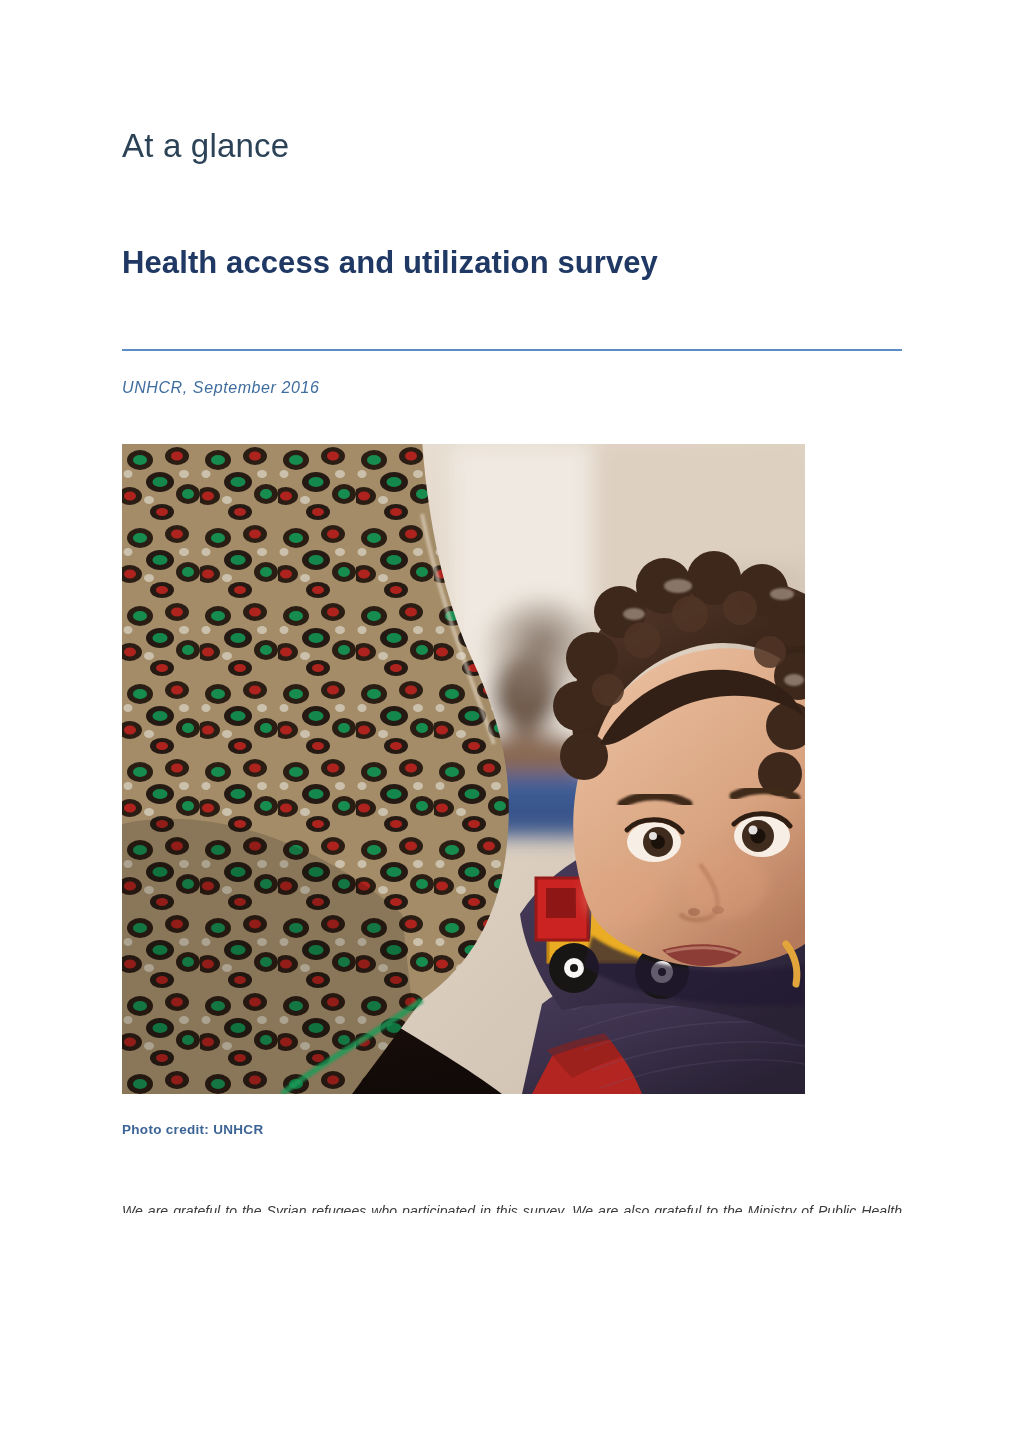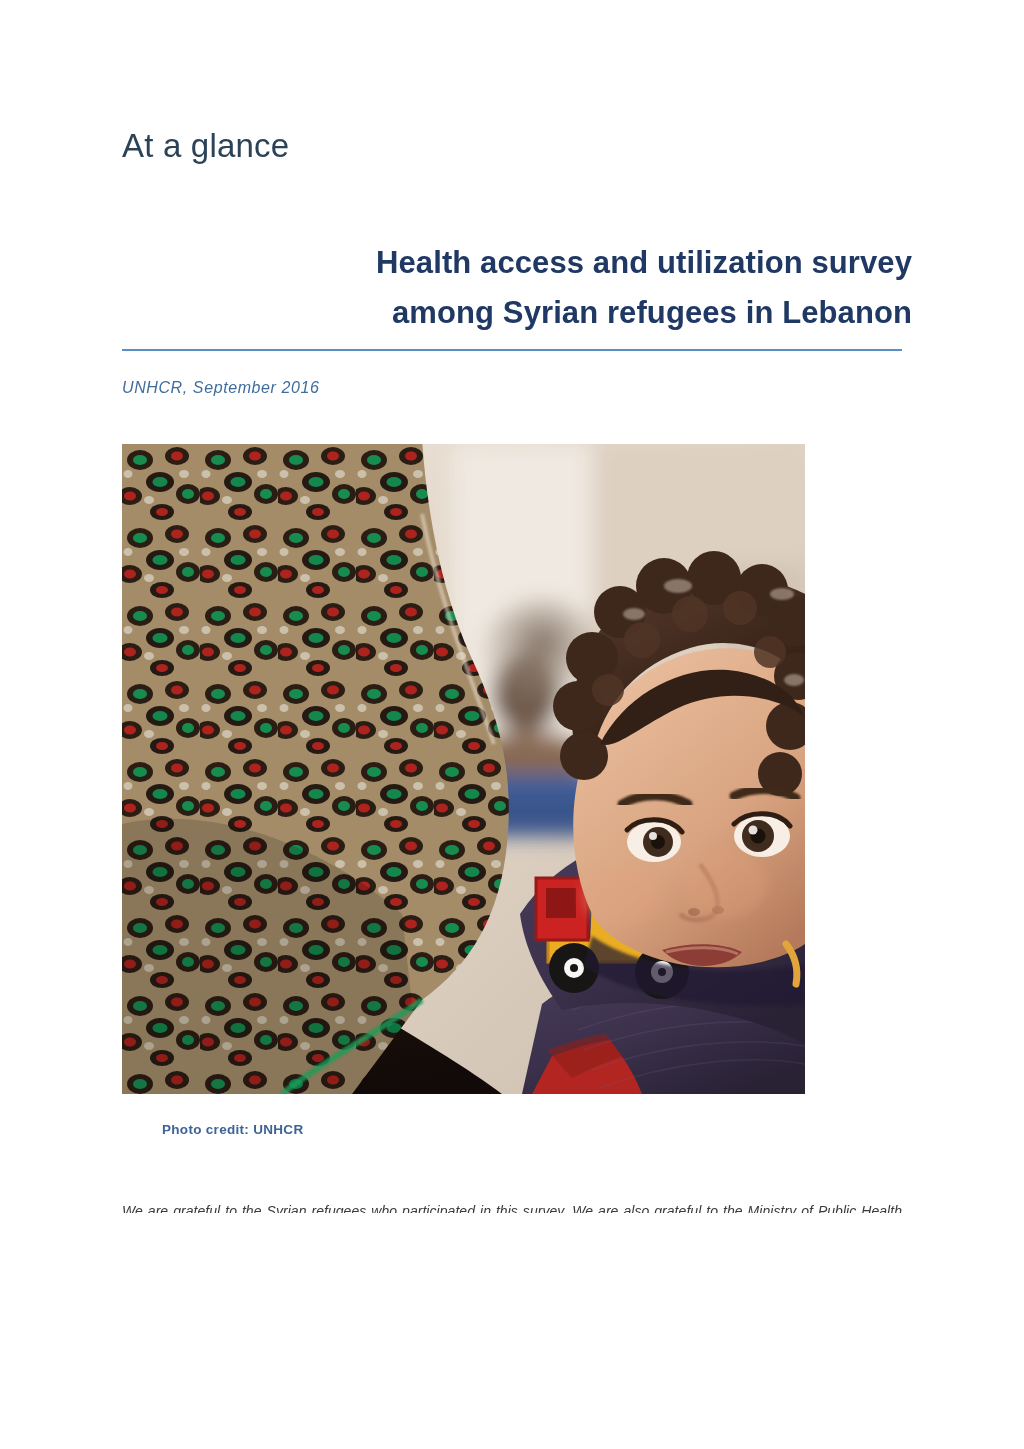--- a/index.html
+++ b/index.html
@@ -34,21 +34,20 @@
   .doc-title {
     position: absolute;
     left: 122px;
     top: 238px;
     width: 790px;
     font-size: 31px;
     font-weight: 700;
     color: #1f3864;
     line-height: 1.62;
     letter-spacing: 0.1px;
-    text-align: right;
   }
   .title-line { display: block; }
   .rule {
     position: absolute;
     left: 122px;
     top: 349px;
     width: 780px;
     height: 0;
     border-top: 2px solid #5b8ec4;
   }
@@ -81,21 +80,20 @@
 
   
   .photo-credit {
     position: absolute;
     left: 122px;
     top: 1122px;
     font-size: 13.5px;
     font-weight: 700;
     letter-spacing: 0.3px;
     color: #3d6496;
-    margin-left: 40px;
   }
   .ack {
     position: absolute;
     left: 122px;
     top: 1198px;
     width: 784px;
     font-size: 14px;
     font-style: italic;
     font-weight: 400;
     color: #3a3a3a;
@@ -114,21 +112,20 @@
 </style>
 </head>
 <body>
 
 <div class="page">
 
   <div class="kicker">At a glance</div>
 
   <div class="doc-title">
     <span class="title-line">Health access and utilization survey</span>
-    <span class="title-line">among Syrian refugees in Lebanon</span>
   </div>
 
   <div class="rule"></div>
 
   <div class="byline">UNHCR, September 2016</div>
 
   <div class="photo-frame">
     <div class="photo-canvas">
       <svg viewBox="0 0 683 650" preserveAspectRatio="none" aria-hidden="true">
         <defs>

